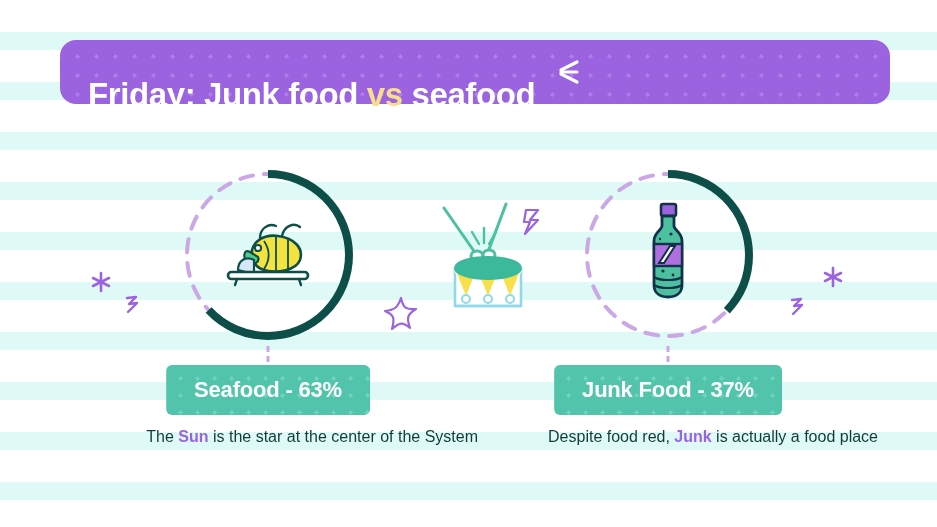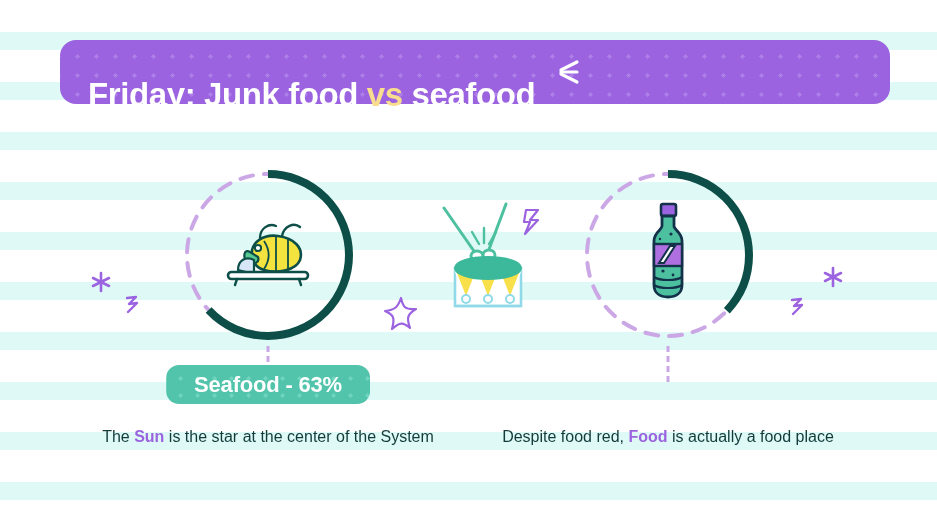--- a/index.html
+++ b/index.html
@@ -97,22 +97,22 @@
     width: 0;
     height: 36px;
     border-left: 3px dashed #cba7e6;
   }
 
   .badge {
     position: absolute;
     left: 50%;
     top: 205px;
     transform: translateX(-50%);
-    height: 39px;
-    border-radius: 13px;
+    height: 50px;
+    border-radius: 6px;
     background-color: #52c4ab;
     background-image: radial-gradient(#6fd4bd 2.1px, transparent 2.2px);
     background-size: 17px 17px;
     background-position: 6px 5px;
     display: flex;
     align-items: center;
     justify-content: center;
     padding: 0 28px;
     box-sizing: border-box;
     white-space: nowrap;
@@ -122,21 +122,21 @@
     font-weight: bold;
     color: #ffffff;
     letter-spacing: -0.2px;
   }
 
   .caption {
     position: absolute;
     left: 0;
     top: 265px;
     width: 100%;
-    text-align: center;
+    text-align: right;
     font-size: 16px;
     line-height: 1.45;
     color: #123b3a;
   }
   .caption .hl {
     color: #9b63e0;
     font-weight: bold;
   }
 
   
@@ -258,22 +258,25 @@
             <circle cx="23" cy="70" r="1.6"></circle>
             <circle cx="33" cy="74" r="1.4"></circle>
             <circle cx="20" cy="38" r="1.2"></circle>
           </g>
         </svg>
       </span>
     </div>
 
     <div class="connector"></div>
 
-
-    <div class="caption"><span>Despite food red, </span><span class="hl">Food</span><span> is actually a food place</span></div>
+    <div class="badge">
+      <span class="badge-label">Junk Food - 37%</span>
+    </div>
+
+    <div class="caption"><span>Despite food red, </span><span class="hl">Junk</span><span> is actually a food place</span></div>
   </div>
 
   <div id="center-drum">
     <svg width="120" height="120" viewBox="0 0 120 120" aria-hidden="true">
 
       <g stroke="#4dc0a0" stroke-width="3" stroke-linecap="round" fill="none">
         <line x1="16" y1="10" x2="48" y2="56"></line>
         <line x1="78" y1="6" x2="60" y2="54"></line>
       </g>
       <ellipse cx="49" cy="58" rx="6" ry="5" fill="#ffffff" stroke="#4dc0a0" stroke-width="3"></ellipse>

